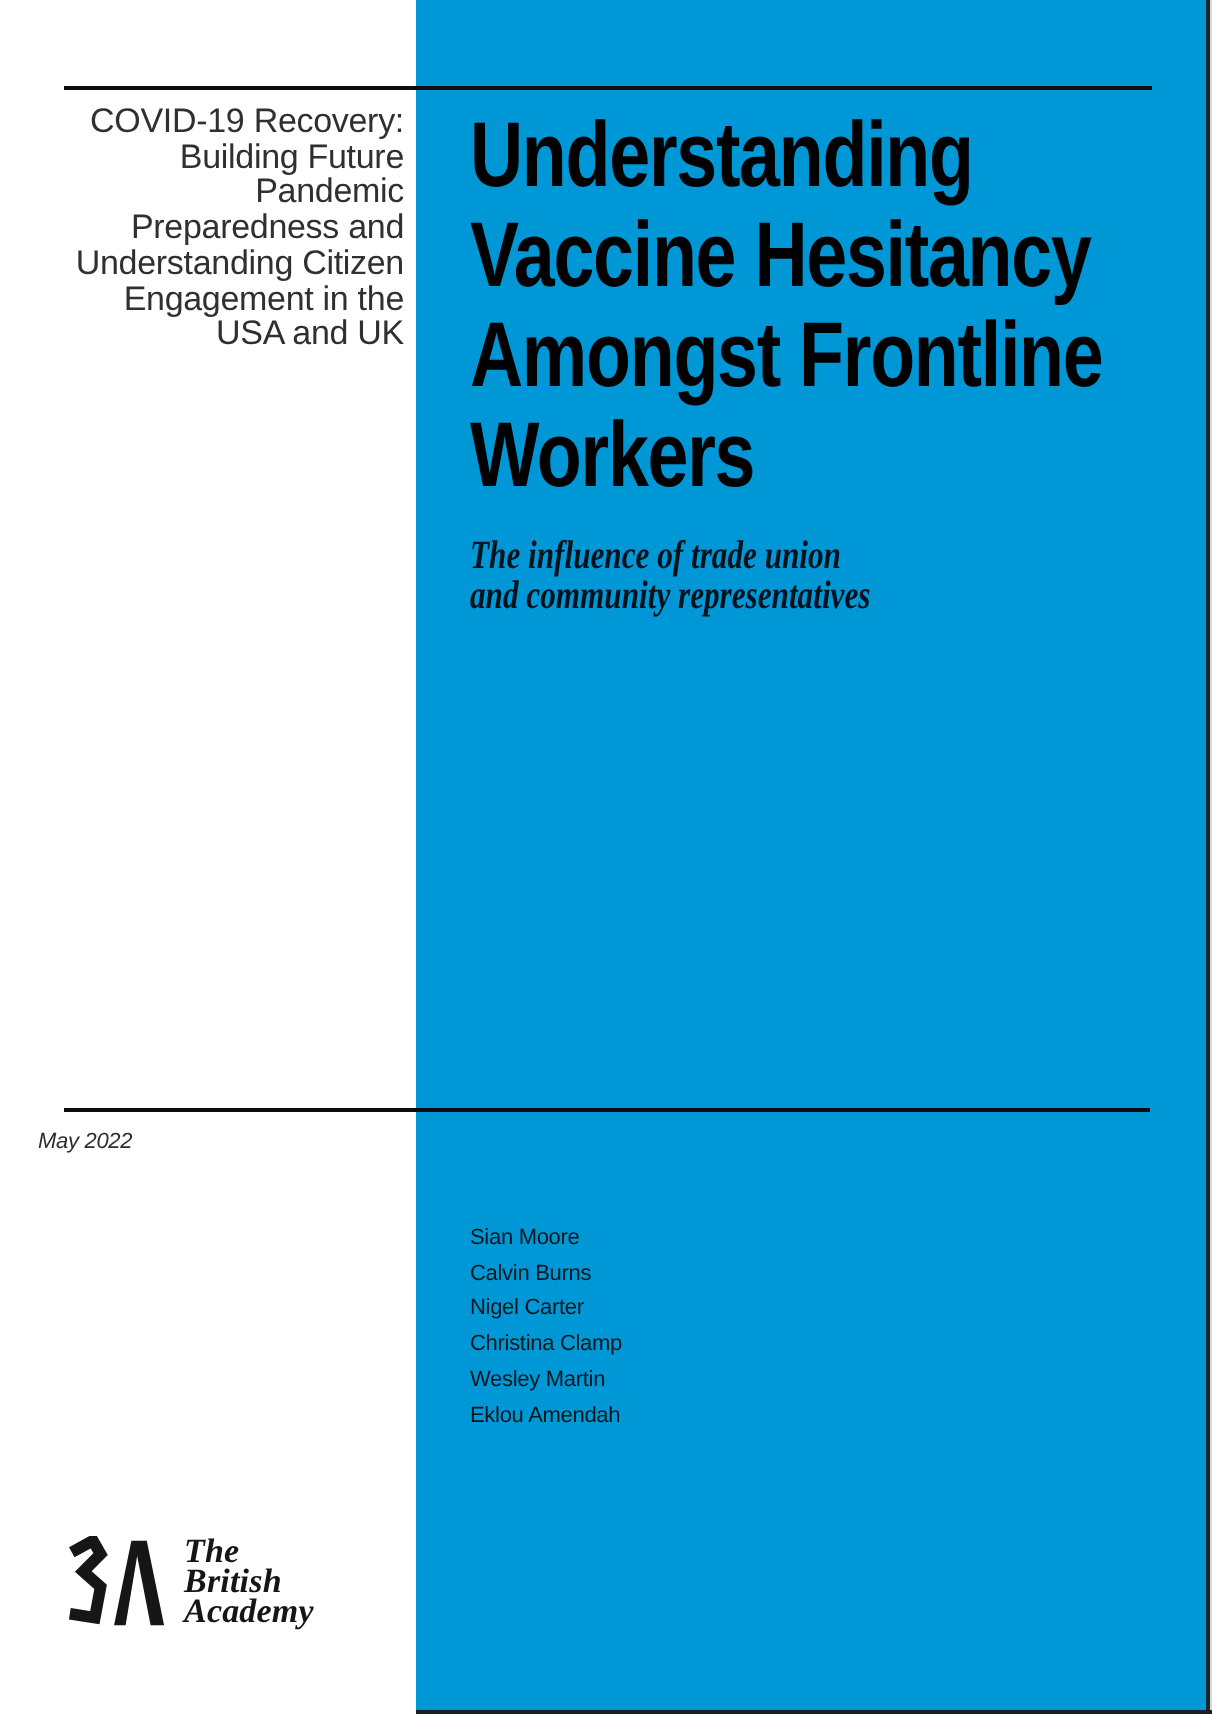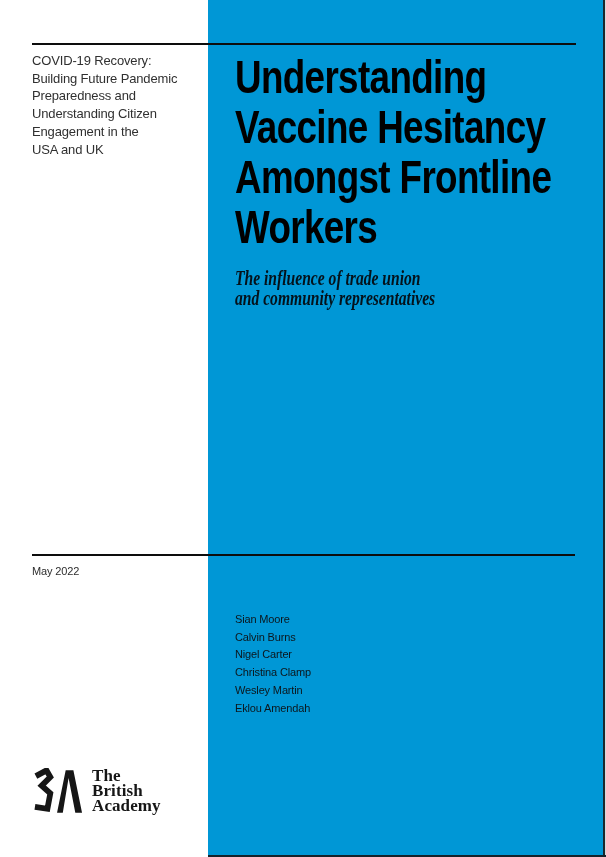--- a/index.html
+++ b/index.html
@@ -41,25 +41,26 @@
     height: 1.8px;
     background: #0d0d0d;
   }
   .rule-top    { top: 43px;  width: 544px; }
   .rule-bottom { top: 554px; width: 543px; }
 
   .programme {
     position: absolute;
     left: 32px; top: 52px;
     width: 170px;
-    font-size: 13px;
+    font-size: 17px;
     line-height: 17.7px;
     letter-spacing: -0.15px;
     color: #303030;
     white-space: pre-line;
+    text-align: right;
   }
   .report-title {
     position: absolute;
     left: 235px; top: 52px;
     width: 560px;
     margin: 0;
     font-size: 46px;
     line-height: 50px;
     font-weight: 700;
     letter-spacing: -0.8px;
@@ -77,41 +78,43 @@
     font-weight: 600;
     font-size: 20px;
     line-height: 20px;
     color: #04121b;
     white-space: pre-line;
     transform: scaleX(0.78);
     transform-origin: 0 0;
   }
   .pub-date {
     position: absolute;
-    left: 32px; top: 563px;
+    left: 19px; top: 563px;
     font-size: 11px;
     line-height: 17.7px;
     letter-spacing: -0.15px;
     color: #2d2d2d;
+    font-style: italic;
   }
   .authors {
     position: absolute;
     left: 235px; top: 563px;
     font-size: 11px;
     line-height: 17.7px;
     letter-spacing: -0.15px;
     color: #0c161c;
     white-space: pre-line;
     margin-top: 48px;
   }
   .logo {
     position: absolute;
     left: 33px; top: 766px;
     display: flex;
     align-items: flex-start;
+    font-style: italic;
   }
   .logo-mark { display: block; margin-top: 2px; }
   .logo-text {
     margin-left: 9px;
     margin-top: 2px;
     font-family: "Liberation Serif", serif;
     font-weight: 600;
     font-size: 17px;
     line-height: 15.2px;
     letter-spacing: 0.1px;

